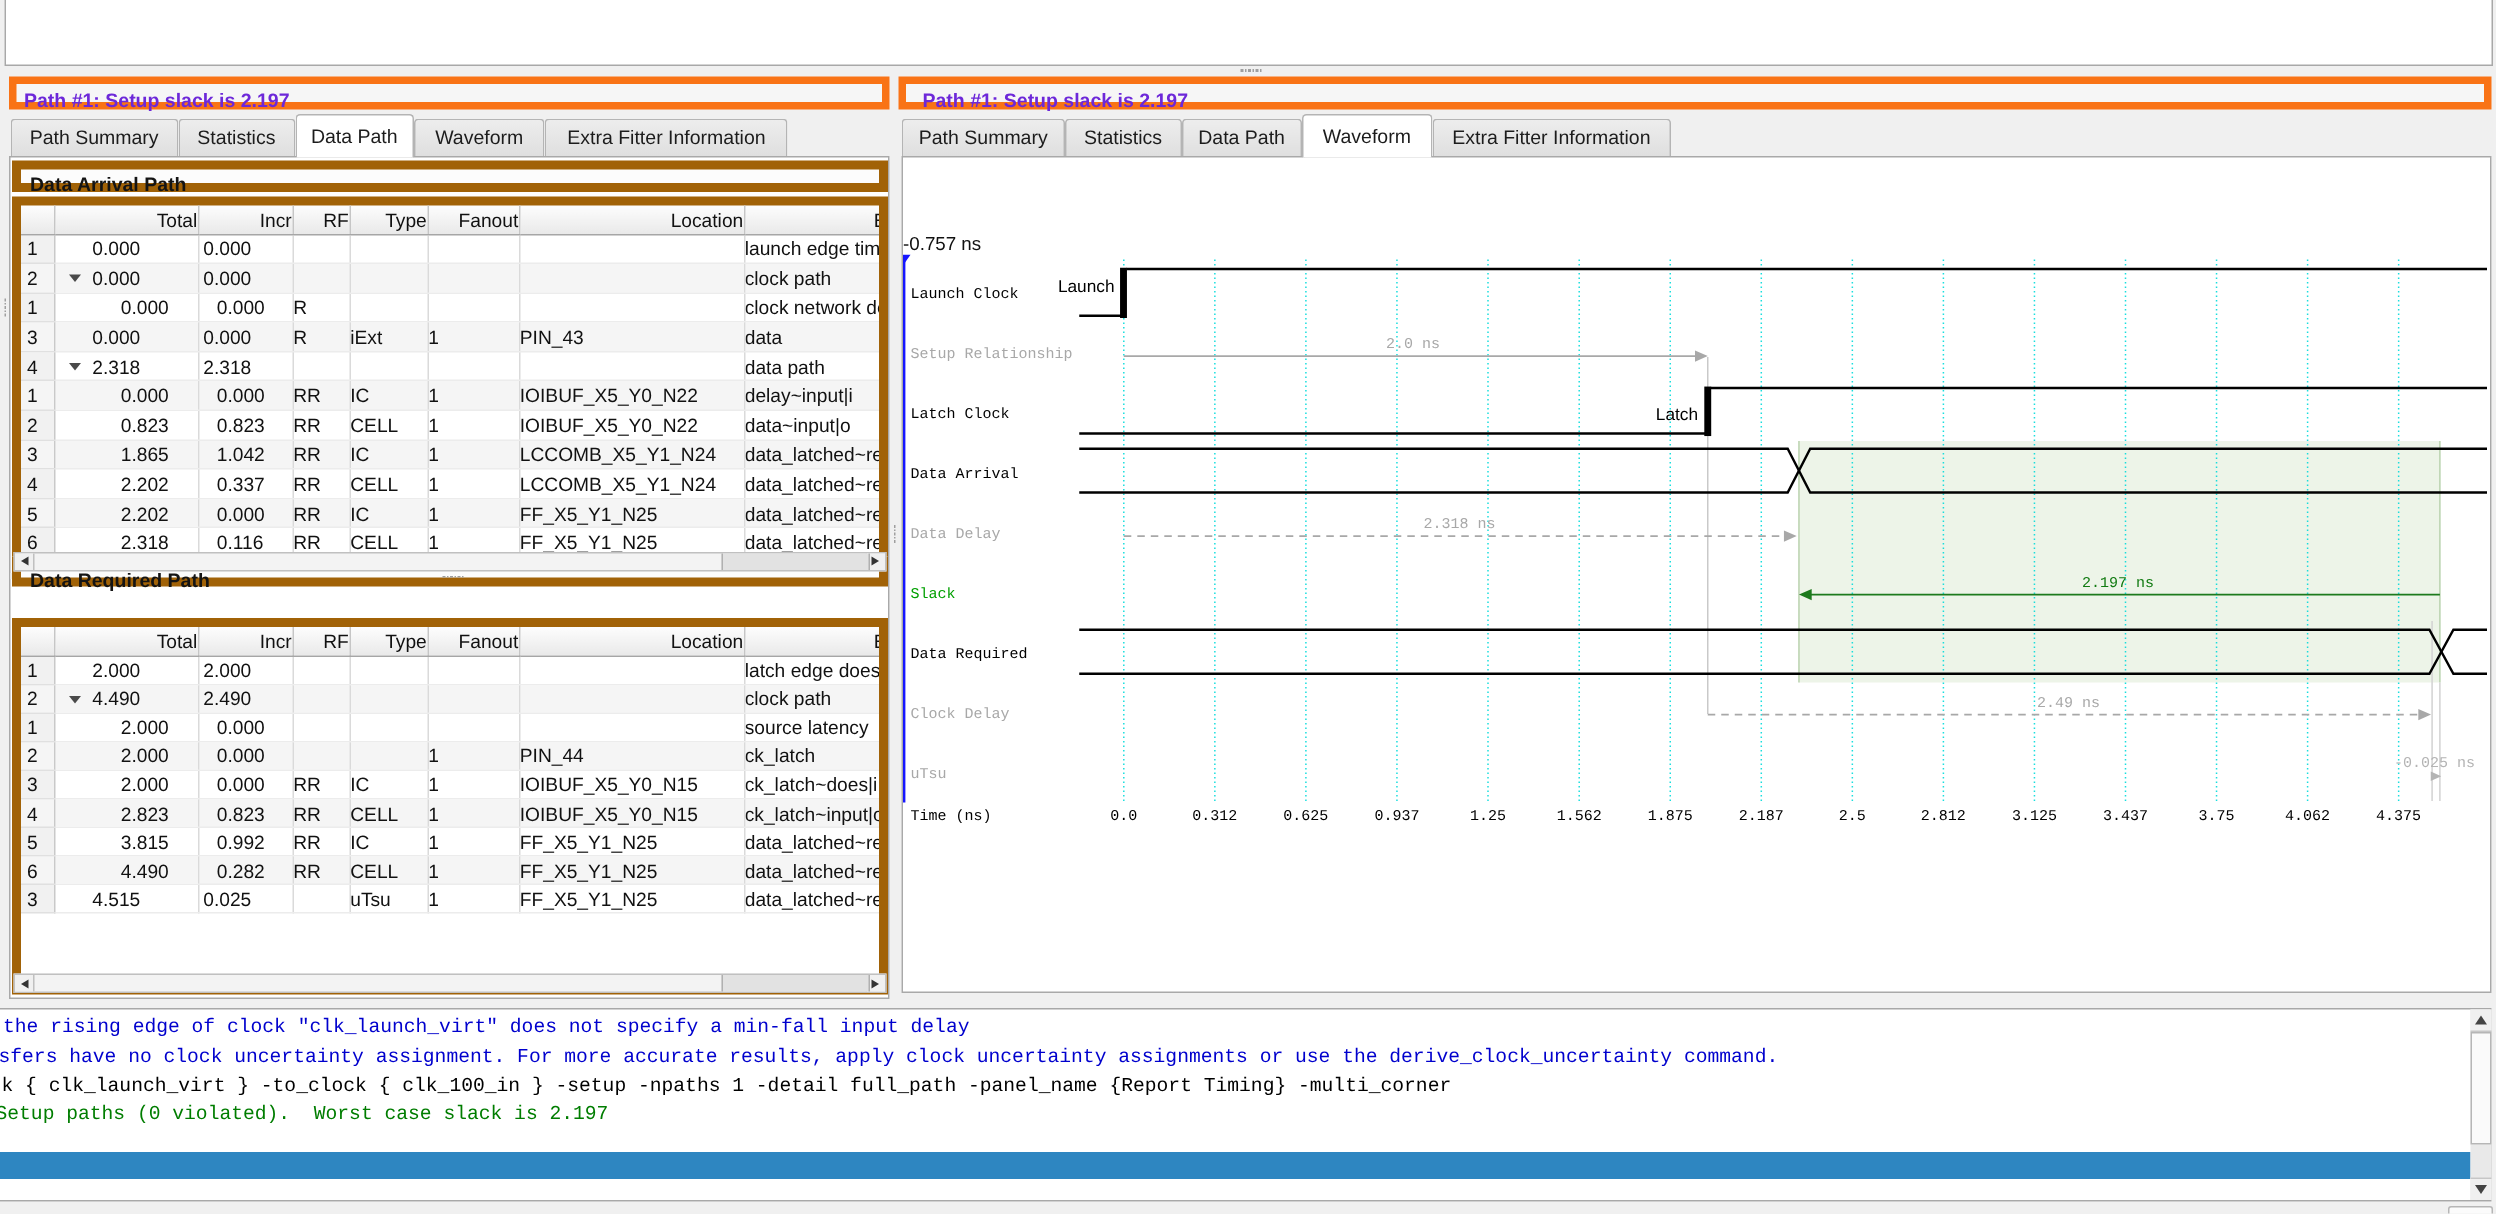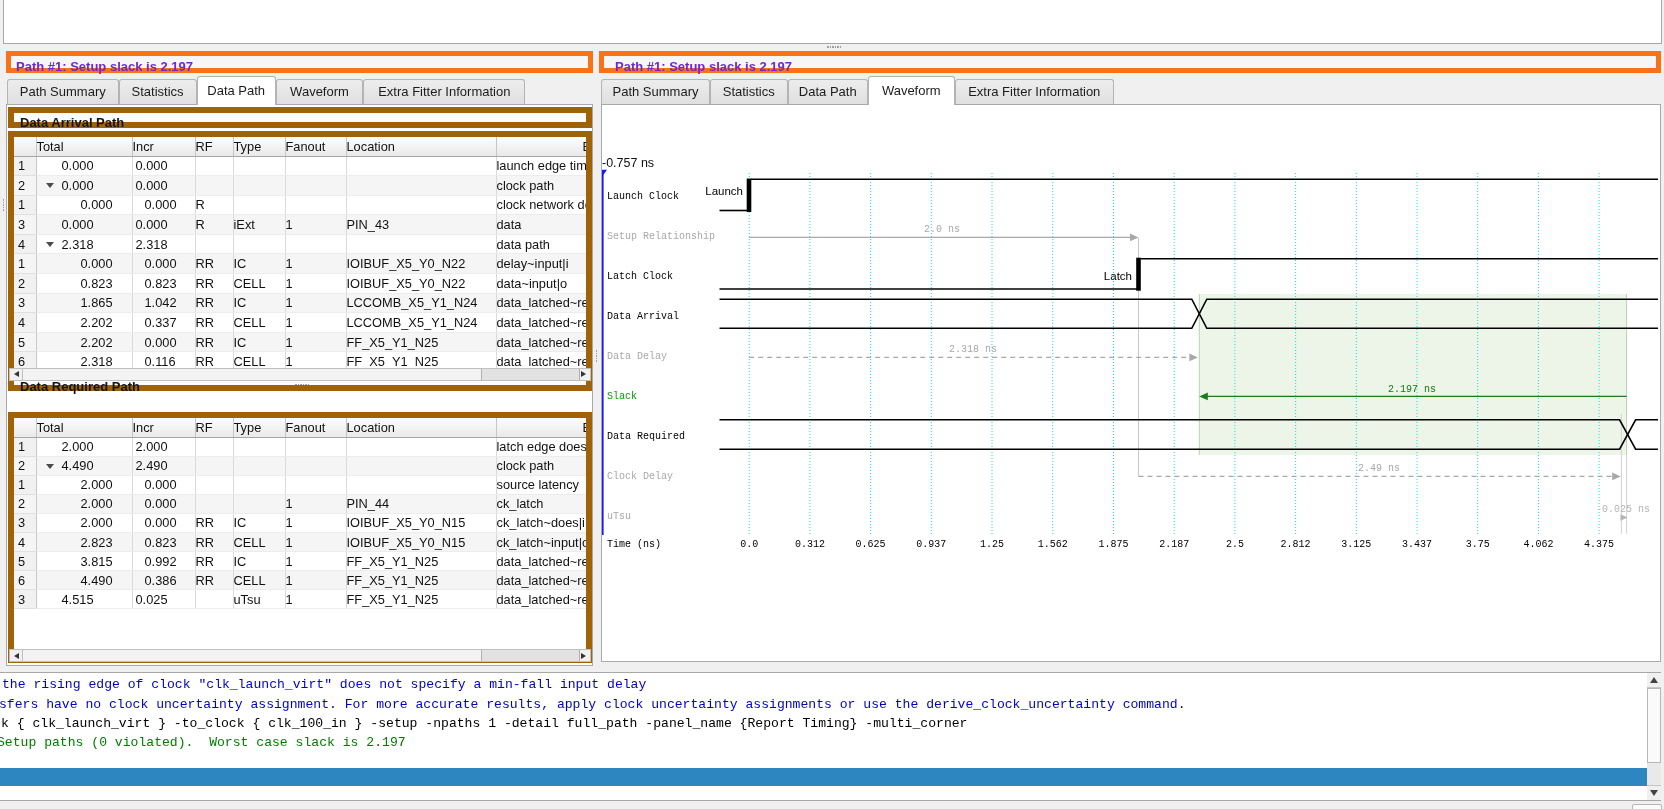--- a/index.html
+++ b/index.html
@@ -9,21 +9,21 @@
   font-weight:bold; font-size:13px; color:#6d28d9; line-height:21px; padding-left:5px; }
 .tab { position:absolute; background:linear-gradient(#ededed,#dfdfdf); border:1px solid #b4b4b4;
   border-bottom:none; border-radius:3px 3px 0 0; font-size:13px; color:#1c1c1c;
   text-align:center; display:flex; align-items:center; justify-content:center; z-index:3; }
 .tab.sel { background:#fff; z-index:5; }
 .pane { position:absolute; background:#fff; border:1px solid #a9a9a9; z-index:4; }
 .gbox { position:absolute; border:6px solid #a16207; background:#fff; }
 .gtitle { font-weight:bold; font-size:13px; color:#141414; padding-left:6px; background:#fcfcfc; }
 table.grid { border-collapse:collapse; table-layout:fixed; width:100%; font-size:12.8px; color:#111; }
 table.grid td, table.grid th { overflow:hidden; white-space:nowrap; height:var(--rh); padding:0; }
-table.grid th { font-weight:normal; text-align:left; height:19px; font-size:12.8px;
+table.grid th { font-weight:normal; text-align:right; height:19px; font-size:12.8px;
   background:linear-gradient(#fdfdfd,#e9e9e9); border-bottom:1px solid #a6a6a6;
   border-right:1px solid #c6c6c6; }
 table.grid td { border-right:1px solid #dadada; border-bottom:1px solid #ececec; }
 table.grid td:last-child, table.grid th:last-child { border-right:none; }
 table.grid th:last-child { text-align:left; padding-left:86px; }
 table.grid tr.alt td { background:#f5f5f5; }
 table.grid td.num { background:#f1f1f1; border-right:1px solid #c9c9c9; padding-left:4px;
   border-bottom:1px solid #e0e0e0; }
 table.grid td.tot { text-align:right; position:relative; }
 .pl3 { padding-left:3px; } .pl4 { padding-left:4px; }
@@ -318,21 +318,21 @@
           <td style="padding-left:12px">0.992</td>
           <td class="pl3">RR</td>
           <td class="pl4">IC</td>
           <td class="pl3">1</td>
           <td class="pl4">FF_X5_Y1_N25</td>
           <td class="pl4 el">data_latched~reg0</td>
         </tr>
 <tr class="r alt">
           <td class="num">6</td>
           <td class="tot" style="padding-right:19px">4.490</td>
-          <td style="padding-left:12px">0.386</td>
+          <td style="padding-left:12px">0.282</td>
           <td class="pl3">RR</td>
           <td class="pl4">CELL</td>
           <td class="pl3">1</td>
           <td class="pl4">FF_X5_Y1_N25</td>
           <td class="pl4 el">data_latched~reg0</td>
         </tr>
 <tr class="r">
           <td class="num">3</td>
           <td class="tot" style="padding-right:38px">4.515</td>
           <td style="padding-left:3px">0.025</td>

